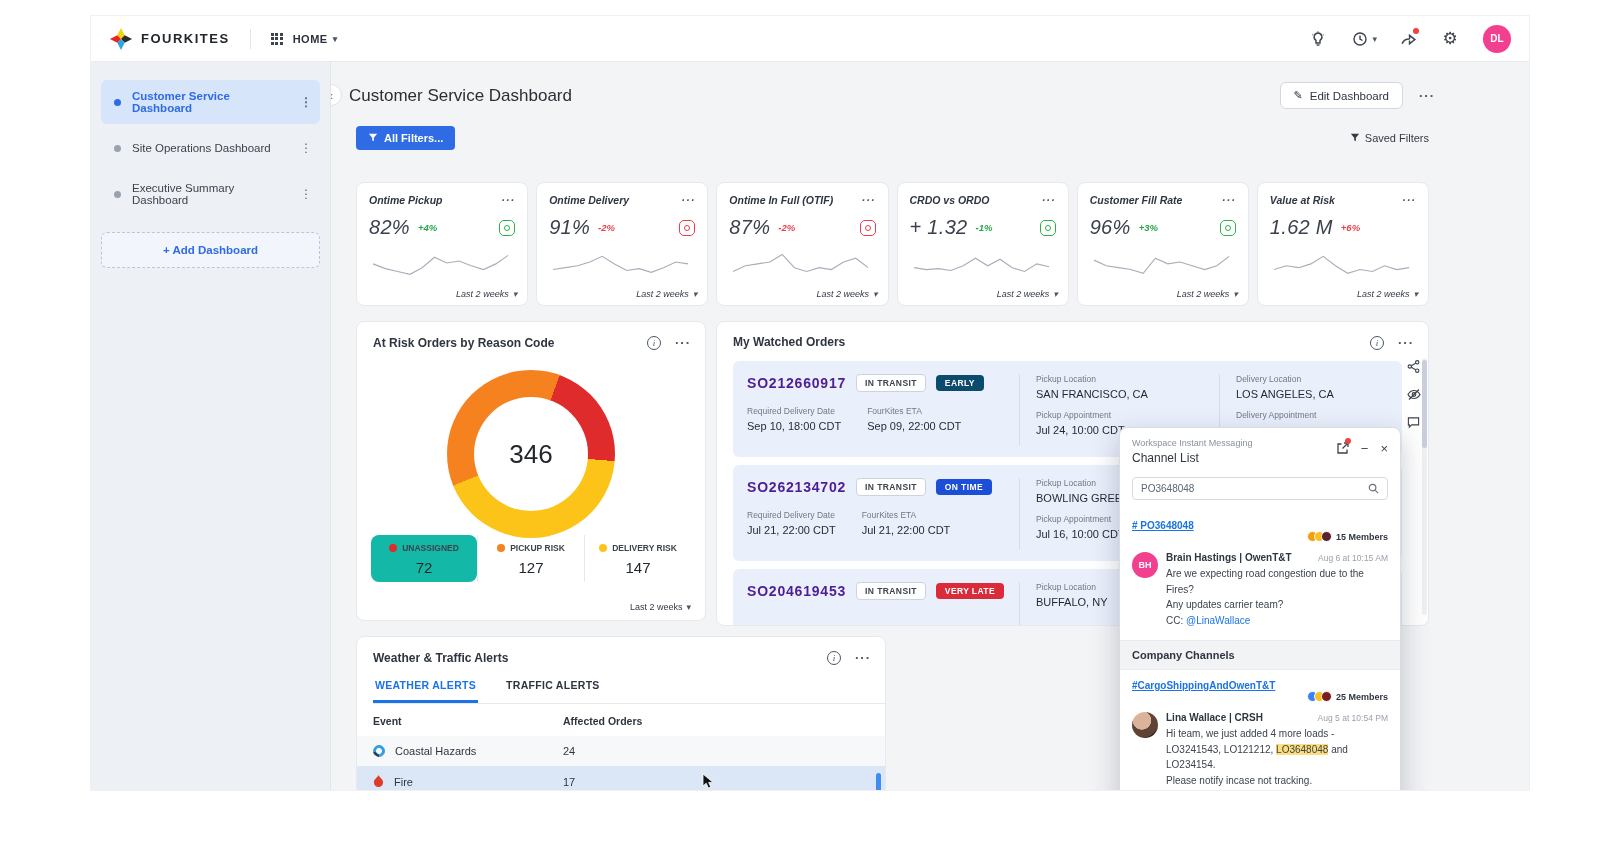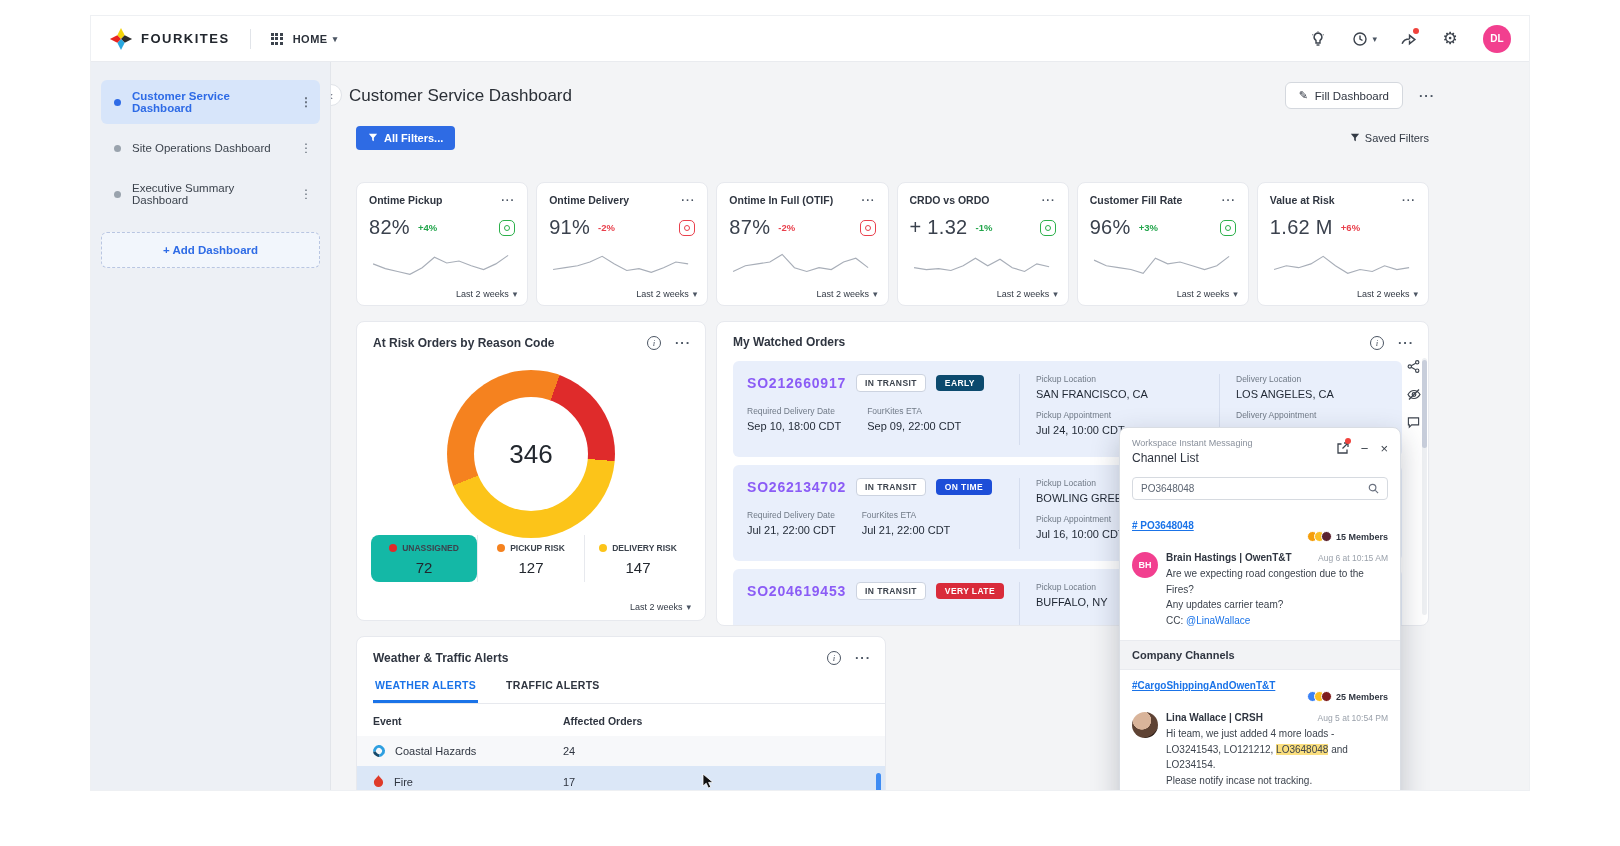--- a/index.html
+++ b/index.html
@@ -43,21 +43,21 @@
   .main-head .kebab-h { margin-left:16px; }
 
   .filter-row { display:flex; align-items:center; margin:17px 0 0 25px; width:1073px; }
   .all-filters { display:flex; align-items:center; gap:6px; background:#2e6be4; color:#fff; font-size:11px; font-weight:bold; border-radius:4px; padding:6px 12px; cursor:pointer; }
   .all-filters svg { fill:#fff; }
   .saved-filters { margin-left:auto; display:flex; align-items:center; gap:5px; font-size:11px; font-weight:500; color:#333a45; cursor:pointer; }
   .saved-filters svg { fill:#333a45; }
 
   
   .kpi-row { display:flex; gap:8px; margin:32px 0 0 25px; width:1073px; }
-  .kpi { flex:1; background:#fff; border:1px solid #e7e9ee; border-radius:8px; height:124px; padding:11px 12px 6px; position:relative; }
+  .kpi { flex:1; background:#fff; border:1px solid #e7e9ee; border-radius:8px; height:124px; padding:11px 12px 6px; position:relative;font-style:italic; }
   .kpi-top { display:flex; align-items:flex-start; }
   .kpi-title { font-size:10.5px; font-weight:bold; color:#2f3540; }
   .kpi-top .kebab-h { margin-left:auto; font-size:11px; }
   .kpi-mid { display:flex; align-items:center; margin-top:10px; gap:8px; }
   .kpi-value { font-size:20px; color:#3a414d; letter-spacing:.3px; }
   .kpi-delta { font-size:9.5px; font-weight:bold; }
   .kpi.good .kpi-delta { color:#22a54b; } .kpi.bad .kpi-delta { color:#e9404c; }
   .kpi-face { margin-left:auto; width:16px; height:16px; border-radius:5px; border:1.6px solid; display:flex; align-items:center; justify-content:center; }
   .kpi-face i { width:6px; height:6px; border-radius:50%; border:1.6px solid; display:block; }
   .kpi.good .kpi-face, .kpi.good .kpi-face i { border-color:#2bb04a; }
@@ -85,21 +85,21 @@
   .legend-lab { font-size:8.5px; font-weight:bold; color:#3c434d; display:flex; align-items:center; justify-content:center; gap:5px; }
   .legend-dot { width:8px; height:8px; border-radius:50%; display:inline-block; }
   .legend-val { font-size:15px; font-weight:500; color:#22272e; margin-top:6px; }
   .panel-period { position:absolute; right:14px; bottom:8px; font-size:9px; color:#333a45; display:flex; gap:4px; align-items:center; cursor:pointer; }
 
   .watched-panel { flex:1; height:305px; padding:13px 0 0 16px; overflow:hidden; }
   .orders { margin-top:12px; margin-right:26px; }
   .order-row { background:#e9effb; border-radius:6px; padding:13px 14px 12px; display:grid; grid-template-columns:272px 200px 1fr; margin-bottom:8px; min-height:96px; }
   .o-col2, .o-col3 { border-left:1px solid #d5ddee; padding-left:16px; }
   .o-head { display:flex; align-items:center; gap:10px; }
-  .order-id { font-size:14px; font-weight:bold; color:#8b5cf6; letter-spacing:.8px; }
+  .order-id { font-size:14px; font-weight:bold; color:#4c1d95; letter-spacing:.8px; }
   .badge-outline { border:1px solid #ccd3e0; background:#fff; color:#3c434d; font-size:8.5px; font-weight:bold; padding:3px 8px; border-radius:4px; letter-spacing:.4px; }
   .status-badge { color:#fff; font-size:8.5px; font-weight:bold; padding:3px 9px; border-radius:4px; letter-spacing:.4px; }
   .o-fields { display:flex; gap:26px; margin-top:14px; }
   .fld-l { font-size:8.5px; color:#707a87; margin-bottom:4px; }
   .fld-v { font-size:11px; color:#1f2733; font-weight:500; }
   .fld + .fld { margin-top:10px; }
   .w-icons { position:absolute; right:7px; top:38px; display:flex; flex-direction:column; gap:15px; z-index:2; }
   .w-icons svg { stroke:#3c434d; fill:none; stroke-width:1.2; cursor:pointer; }
   .w-scroll { position:absolute; right:1px; top:36px; bottom:10px; width:5px; background:#eef0f3; border-radius:3px; }
   .w-thumb { position:absolute; top:2px; left:0; width:5px; height:88px; background:#c8cedb; border-radius:3px; }
@@ -238,21 +238,21 @@
       <div class="add-dash">+ Add Dashboard</div>
     </div>
 
     <div class="main">
       <div class="collapse-btn">‹</div>
 
       <div class="main-head">
         <div class="page-title">Customer Service Dashboard</div>
         <div class="edit-btn">
           <span class="pencil">✎</span>
-          <span>Fill Dashboard</span>
+          <span>Edit Dashboard</span>
         </div>
         <span class="kebab-h">···</span>
       </div>
 
       <div class="filter-row">
         <div class="all-filters">
           <svg width="10" height="10" viewBox="0 0 12 12">
               <path d="M1 1h10L7 5.8V10L5 8.8V5.8z"></path>
             </svg>
           <span>All Filters...</span>

